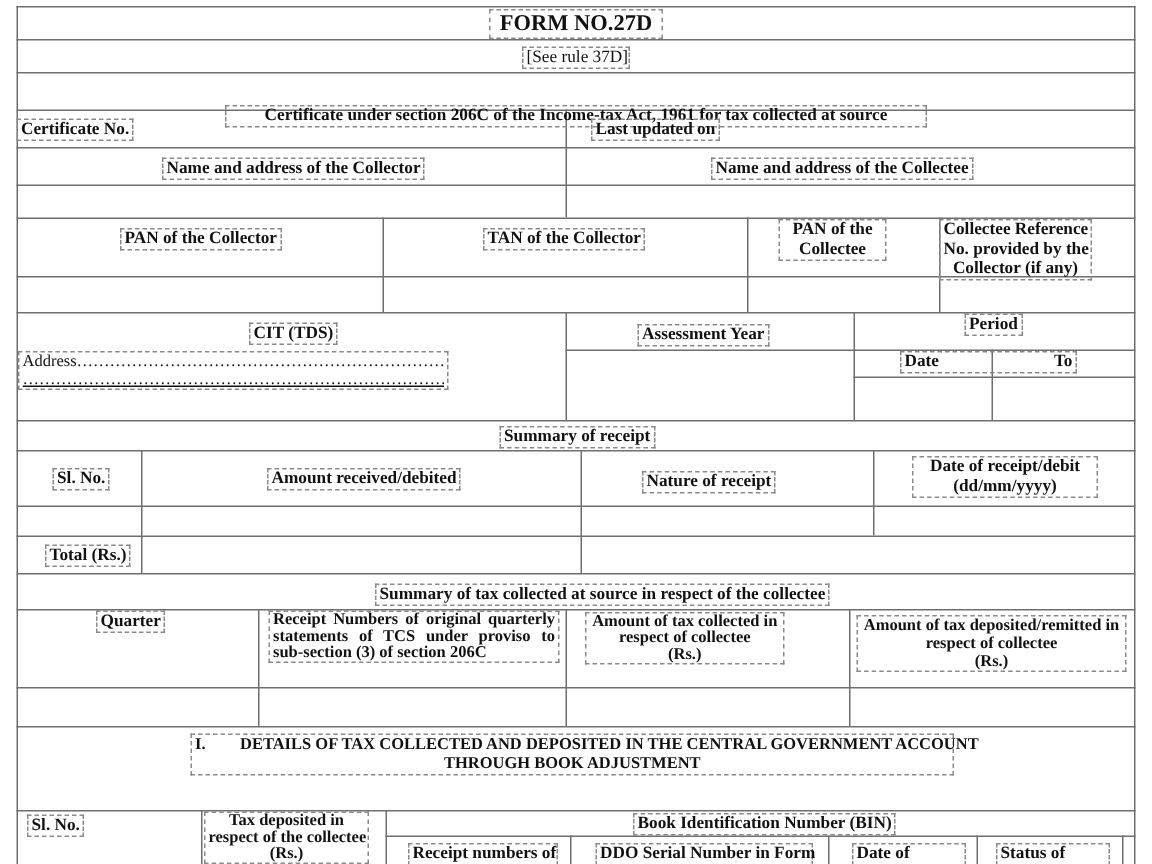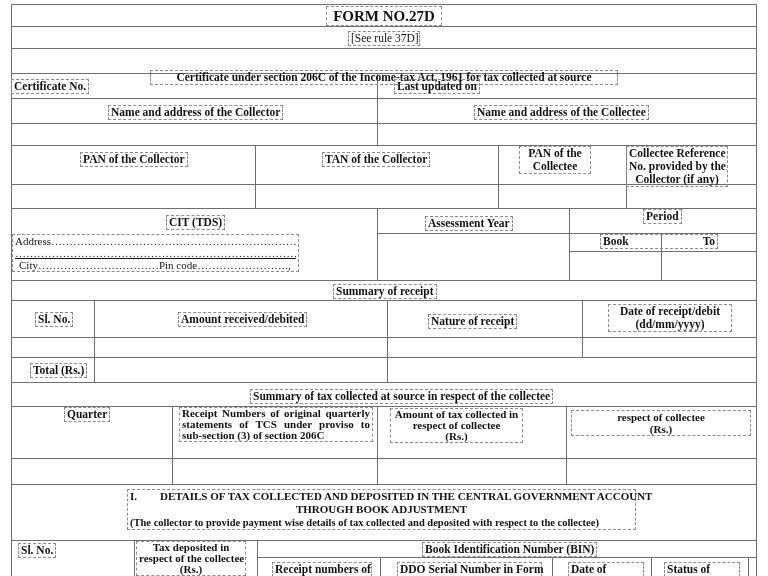--- a/index.html
+++ b/index.html
@@ -90,28 +90,27 @@
 </div>
 <div class="cell" style="left:13px;top:186px;width:241px;height:21px;"></div>
 <div class="cell" style="left:257px;top:186px;width:240px;height:21px;"></div>
 <div class="cell" style="left:500px;top:186px;width:125px;height:21px;"></div>
 <div class="cell" style="left:628px;top:186px;width:127px;height:21px;"></div>
 
 <div class="lbl c" style="left:166px;top:215px;">CIT (TDS)</div>
 <div class="lbl plain" style="left:12px;top:234px;width:287px;font-size:11px;line-height:12px;overflow:hidden;">
   <div style="overflow:hidden;">Address……………………………………………………………</div>
   <div style="overflow:hidden;text-decoration:underline;">……………………………………………………………………</div>
-  <div style="overflow:hidden;padding-left:4px;">City……………………………Pin code…………………….,</div>
 </div>
 
 <div class="lbl" style="left:425px;top:216px;">Assessment Year</div>
 <div class="cell" style="left:379px;top:235px;width:189px;height:44px;"></div>
 <div class="lbl" style="left:643px;top:209px;">Period</div>
 <div class="lbl" style="left:600px;top:234px;width:118px;">
-  <span>Book</span>
+  <span>Date</span>
   <span style="float:right;">To</span>
 </div>
 <div class="cell" style="left:571px;top:253px;width:89px;height:26px;"></div>
 <div class="cell" style="left:663px;top:253px;width:92px;height:26px;"></div>
 
 <div class="lbl c" style="left:333px;top:284px;">Summary of receipt</div>
 <div class="lbl c" style="left:35px;top:312px;">Sl. No.</div>
 <div class="lbl c" style="left:178px;top:312px;">Amount received/debited</div>
 <div class="lbl c" style="left:428px;top:314px;">Nature of receipt</div>
 <div class="lbl c" style="left:608px;top:304px;width:124px;">
@@ -127,35 +126,35 @@
 
 <div class="lbl c" style="left:250px;top:389px;">Summary of tax collected at source in respect of the collectee</div>
 <div class="lbl c" style="left:64px;top:407px;">Quarter</div>
 <div class="lbl j" style="left:179px;top:407px;width:194px;line-height:11px;font-size:11px;">Receipt Numbers of original quarterly statements of TCS under proviso to sub-section (3) of section 206C</div>
 <div class="lbl c" style="left:390px;top:408px;width:133px;line-height:11px;font-size:11px;">
   <div>Amount of tax collected in</div>
   <div>respect of collectee</div>
   <div>(Rs.)</div>
 </div>
 <div class="lbl c" style="left:571px;top:410px;width:180px;line-height:12px;font-size:11px;">
+  <div>Amount of tax deposited/remitted in</div>
   <div>respect of collectee</div>
   <div>(Rs.)</div>
 </div>
 <div class="cell" style="left:13px;top:460px;width:158px;height:23px;"></div>
 <div class="cell" style="left:174px;top:460px;width:202px;height:23px;"></div>
 <div class="cell" style="left:379px;top:460px;width:186px;height:23px;"></div>
 <div class="cell" style="left:568px;top:460px;width:187px;height:23px;"></div>
 
 <div class="lbl" style="left:127px;top:489px;width:509px;font-size:11px;line-height:13px;">
   <div style="position:relative;">
     <span>I.</span>
     <span style="position:absolute;left:30px;">DETAILS OF TAX COLLECTED AND DEPOSITED IN THE CENTRAL GOVERNMENT ACCOUNT</span>
   </div>
   <div class="c">THROUGH BOOK ADJUSTMENT</div>
-  <div style="font-size:10.5px;">(The collector to provide payment wise details of tax collected and deposited with respect to the collectee)</div>
 </div>
 
 <div class="lbl" style="left:18px;top:543px;">Sl. No.</div>
 <div class="lbl c" style="left:136px;top:541px;width:110px;font-size:11px;line-height:11px;">
   <div>Tax deposited in</div>
   <div>respect of the collectee</div>
   <div>(Rs.)</div>
 </div>
 <div class="lbl c" style="left:422px;top:542px;">Book Identification Number (BIN)</div>
 <div class="lbl" style="left:272px;top:562px;width:100px;">Receipt numbers of</div>

